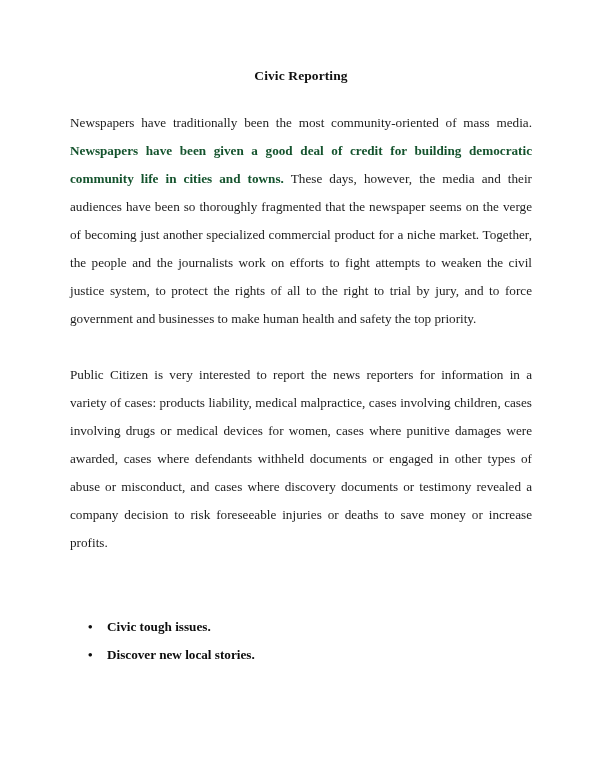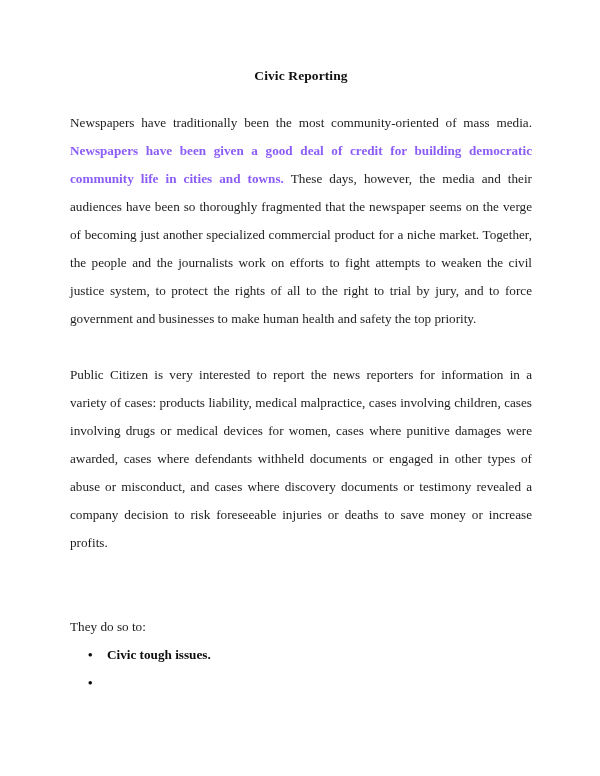--- a/index.html
+++ b/index.html
@@ -40,21 +40,21 @@
     text-align: justify;
     text-justify: inter-word;
     margin: 0;
     color: #1c1c1c;
     hyphens: none;
   }
   .gap-after-title { height: 24px; }
   .para-gap { height: 28px; }
   b, .bold {
     font-weight: bold;
-    color: #8b5cf6;
+    color: #14532d;
   }
   ul.bullets {
     list-style: none;
     margin: 0;
     padding: 0;
   }
   ul.bullets li {
     position: relative;
     font-size: 13.2px;
     line-height: 28px;
@@ -98,27 +98,27 @@
 
     <p class="para">
       <span>Public Citizen is very interested to report the news reporters for information in a variety of cases: products liability, medical malpractice, cases involving children, cases involving drugs or medical devices for women, cases where punitive damages were awarded, cases where defendants withheld documents or engaged in other types of abuse or misconduct, and cases where discovery documents or testimony revealed a company decision to risk foreseeable injuries or deaths to save money or increase profits.</span>
     </p>
 
     <div class="para-gap"></div>
 
 
     <div class="para-gap"></div>
 
-    <p class="lead-in">They do so to:</p>
 
     <ul class="bullets">
       <li>
         <span class="bullet-marker">•</span>
         <span>Civic tough issues.</span>
       </li>
       <li>
         <span class="bullet-marker">•</span>
+        <span>Discover new local stories.</span>
       </li>
 
     </ul>
 
   </div>
 </div>
 
 </body></html>

